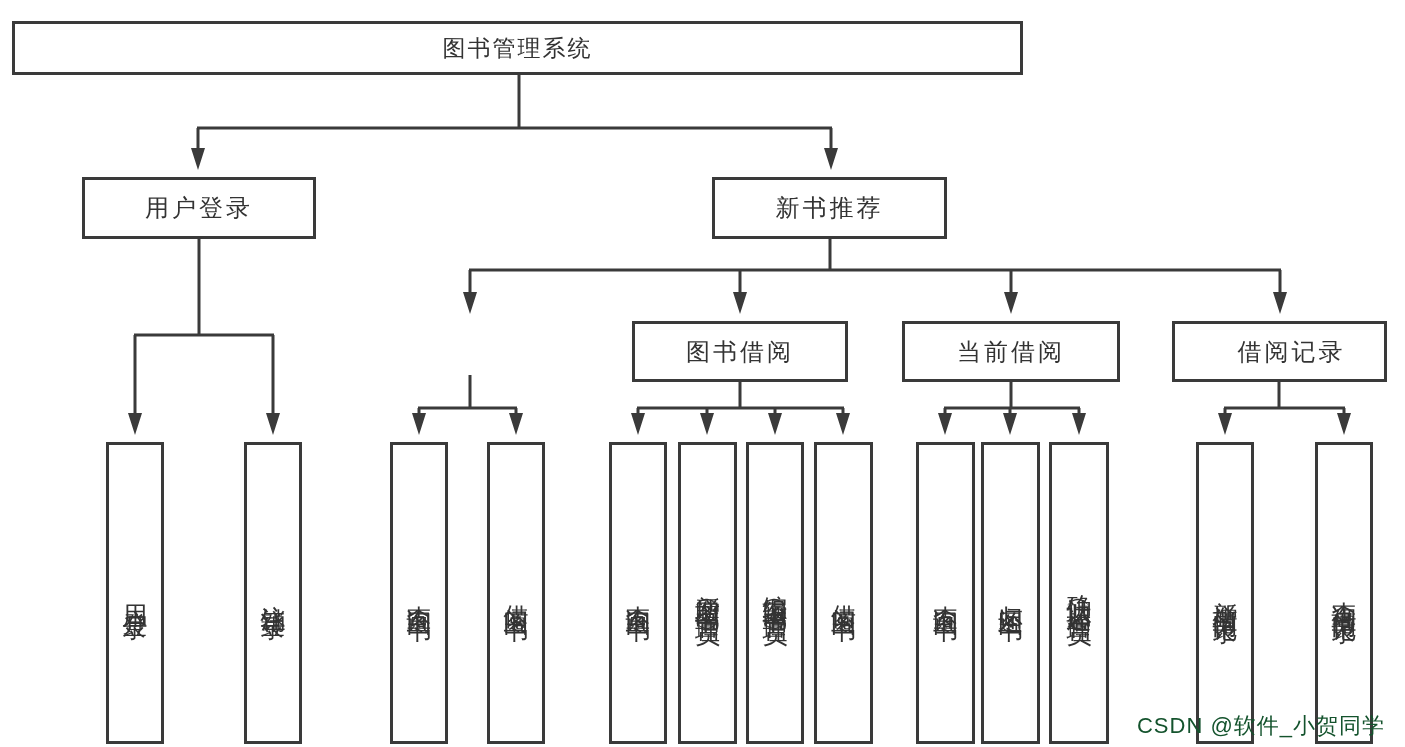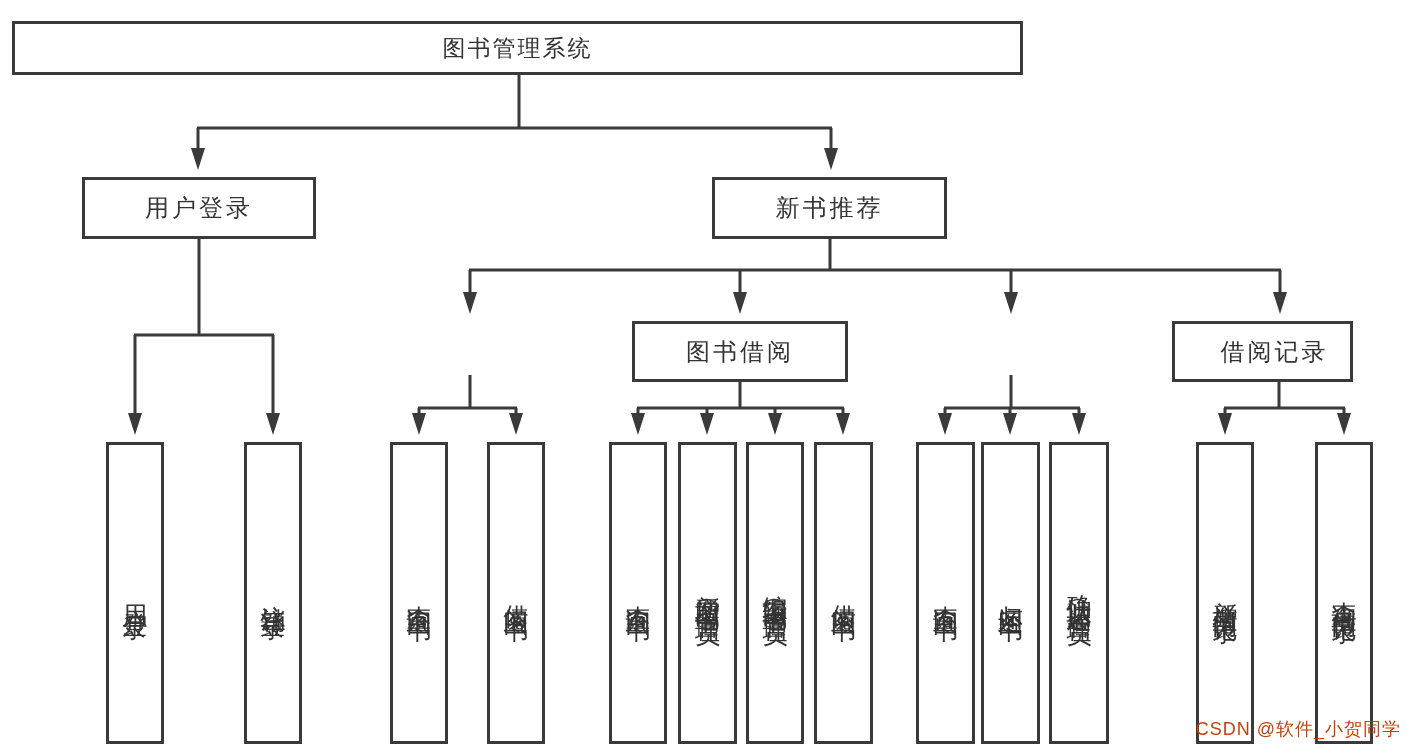--- a/index.html
+++ b/index.html
@@ -40,24 +40,24 @@
   }
   .vbox span{
     writing-mode:vertical-lr;
     text-orientation:mixed;
     font-size:25px;
     letter-spacing:4px;
     line-height:1;
   }
   .watermark{
     position:absolute;
-    right:4px;
+    right:20px;
     bottom:6px;
-    font-size:18px;
-    color:#c2410c;
+    font-size:22px;
+    color:#14532d;
     letter-spacing:1px;
     white-space:nowrap;
     z-index:5;
   }
 </style>
 </head>
 <body>
 
 <div class="canvas">
 
@@ -87,21 +87,24 @@
   <div class="box hbox" style="left:82px;top:170px;width:234px;height:62px;">
     <span>用户登录</span>
   </div>
   <div class="box hbox" style="left:712px;top:170px;width:235px;height:62px;">
     <span>新书推荐</span>
   </div>
 
   <div class="box hbox" style="left:632px;top:314px;width:216px;height:61px;align-items:center;">
     <span>图书借阅</span>
   </div>
-  <div class="box hbox" style="left:1172px;top:314px;width:181px;height:61px;padding-left:24px;">
+  <div class="box hbox" style="left:902px;top:314px;width:218px;height:61px;">
+    <span>当前借阅</span>
+  </div>
+  <div class="box hbox" style="left:1172px;top:314px;width:215px;height:61px;padding-left:24px;">
     <span>借阅记录</span>
   </div>
 
   <div class="box vbox" style="left:106px;top:435px;width:58px;height:302px;">
     <span>用户登录</span>
   </div>
   <div class="box vbox" style="left:244px;top:435px;width:58px;height:302px;">
     <span>注销登录</span>
   </div>
 

